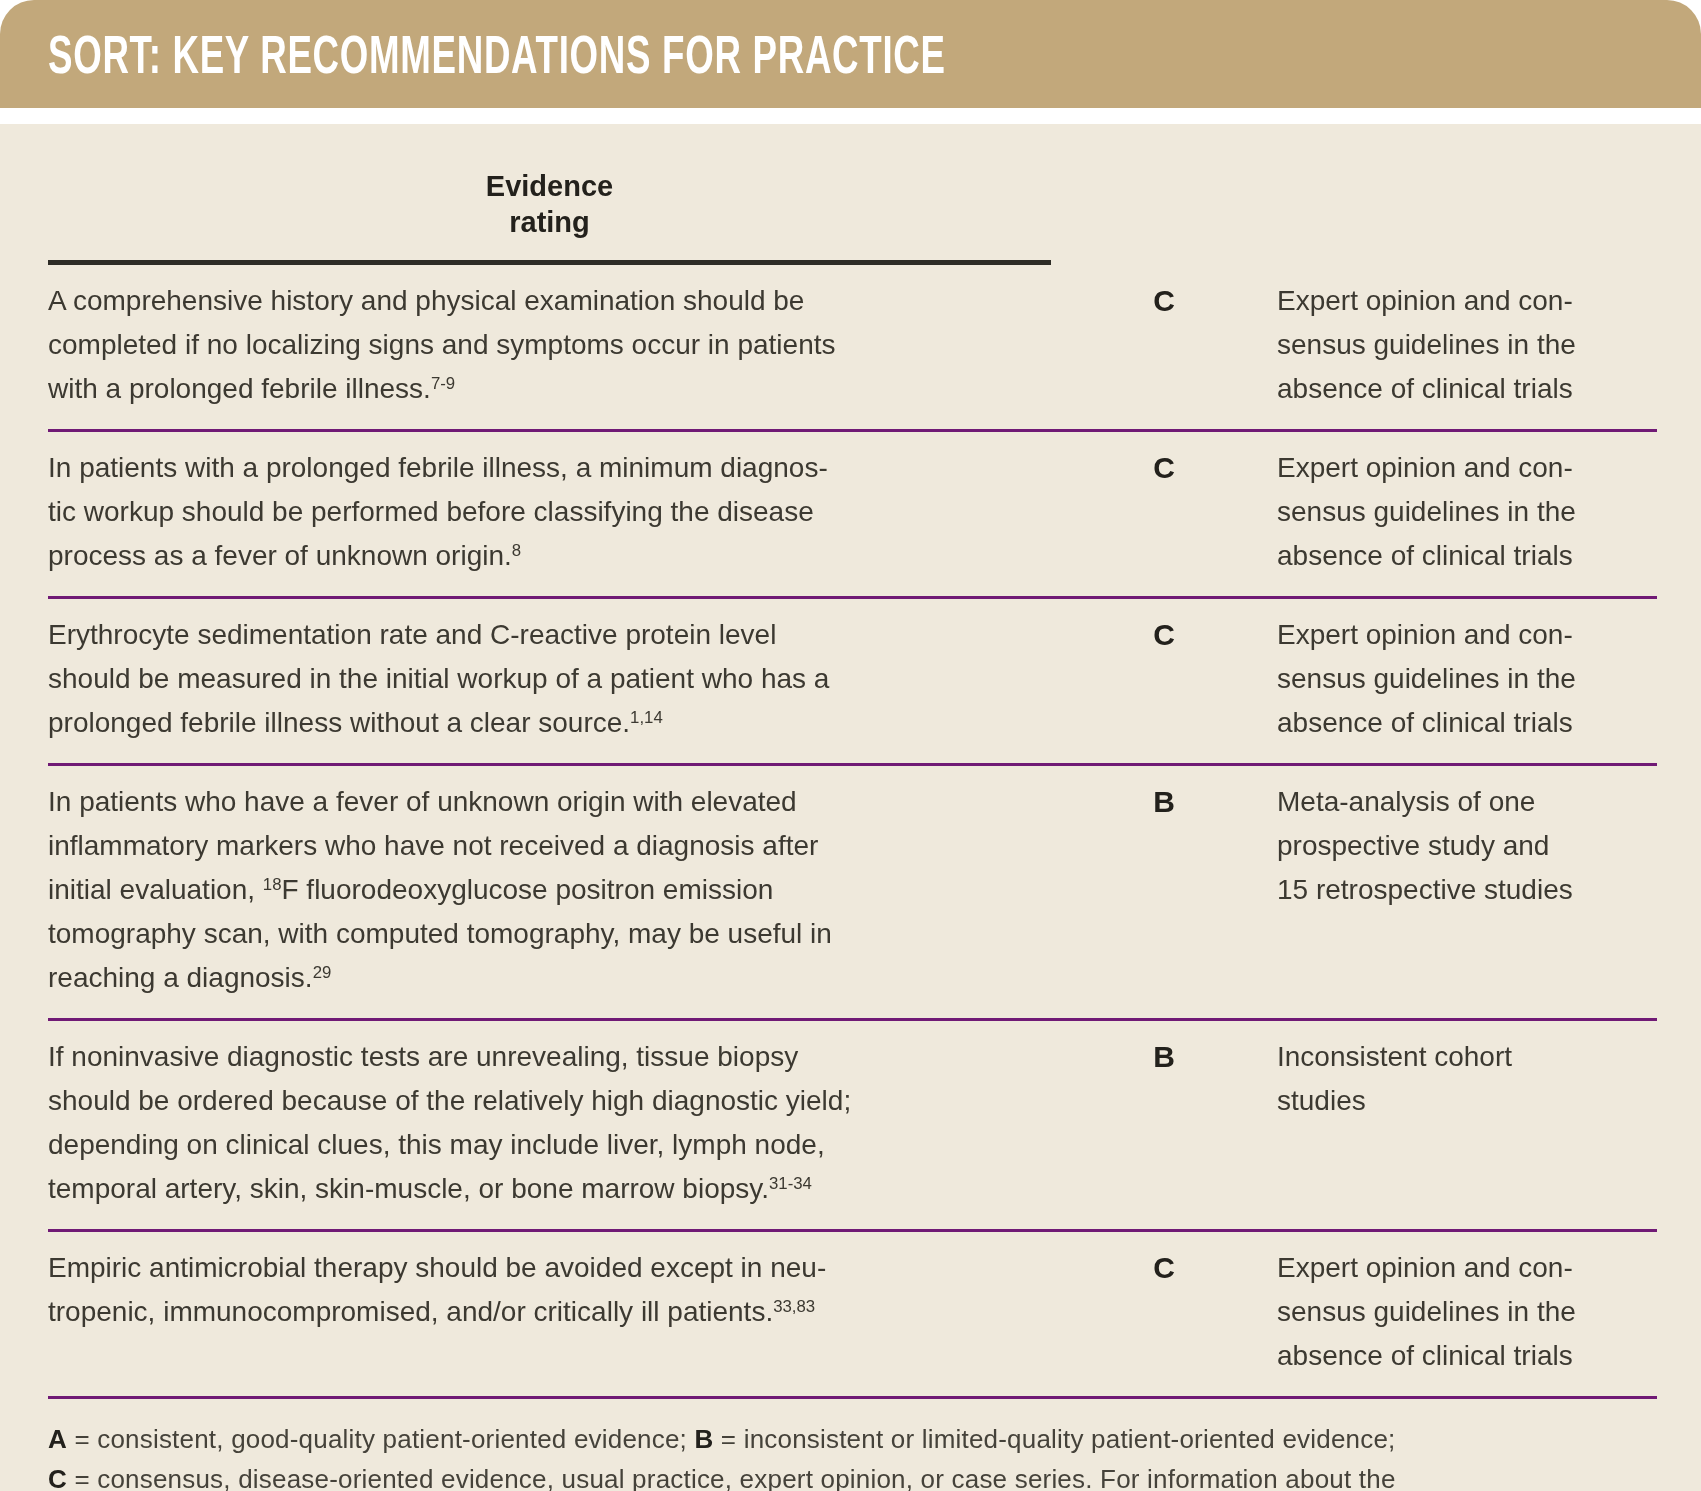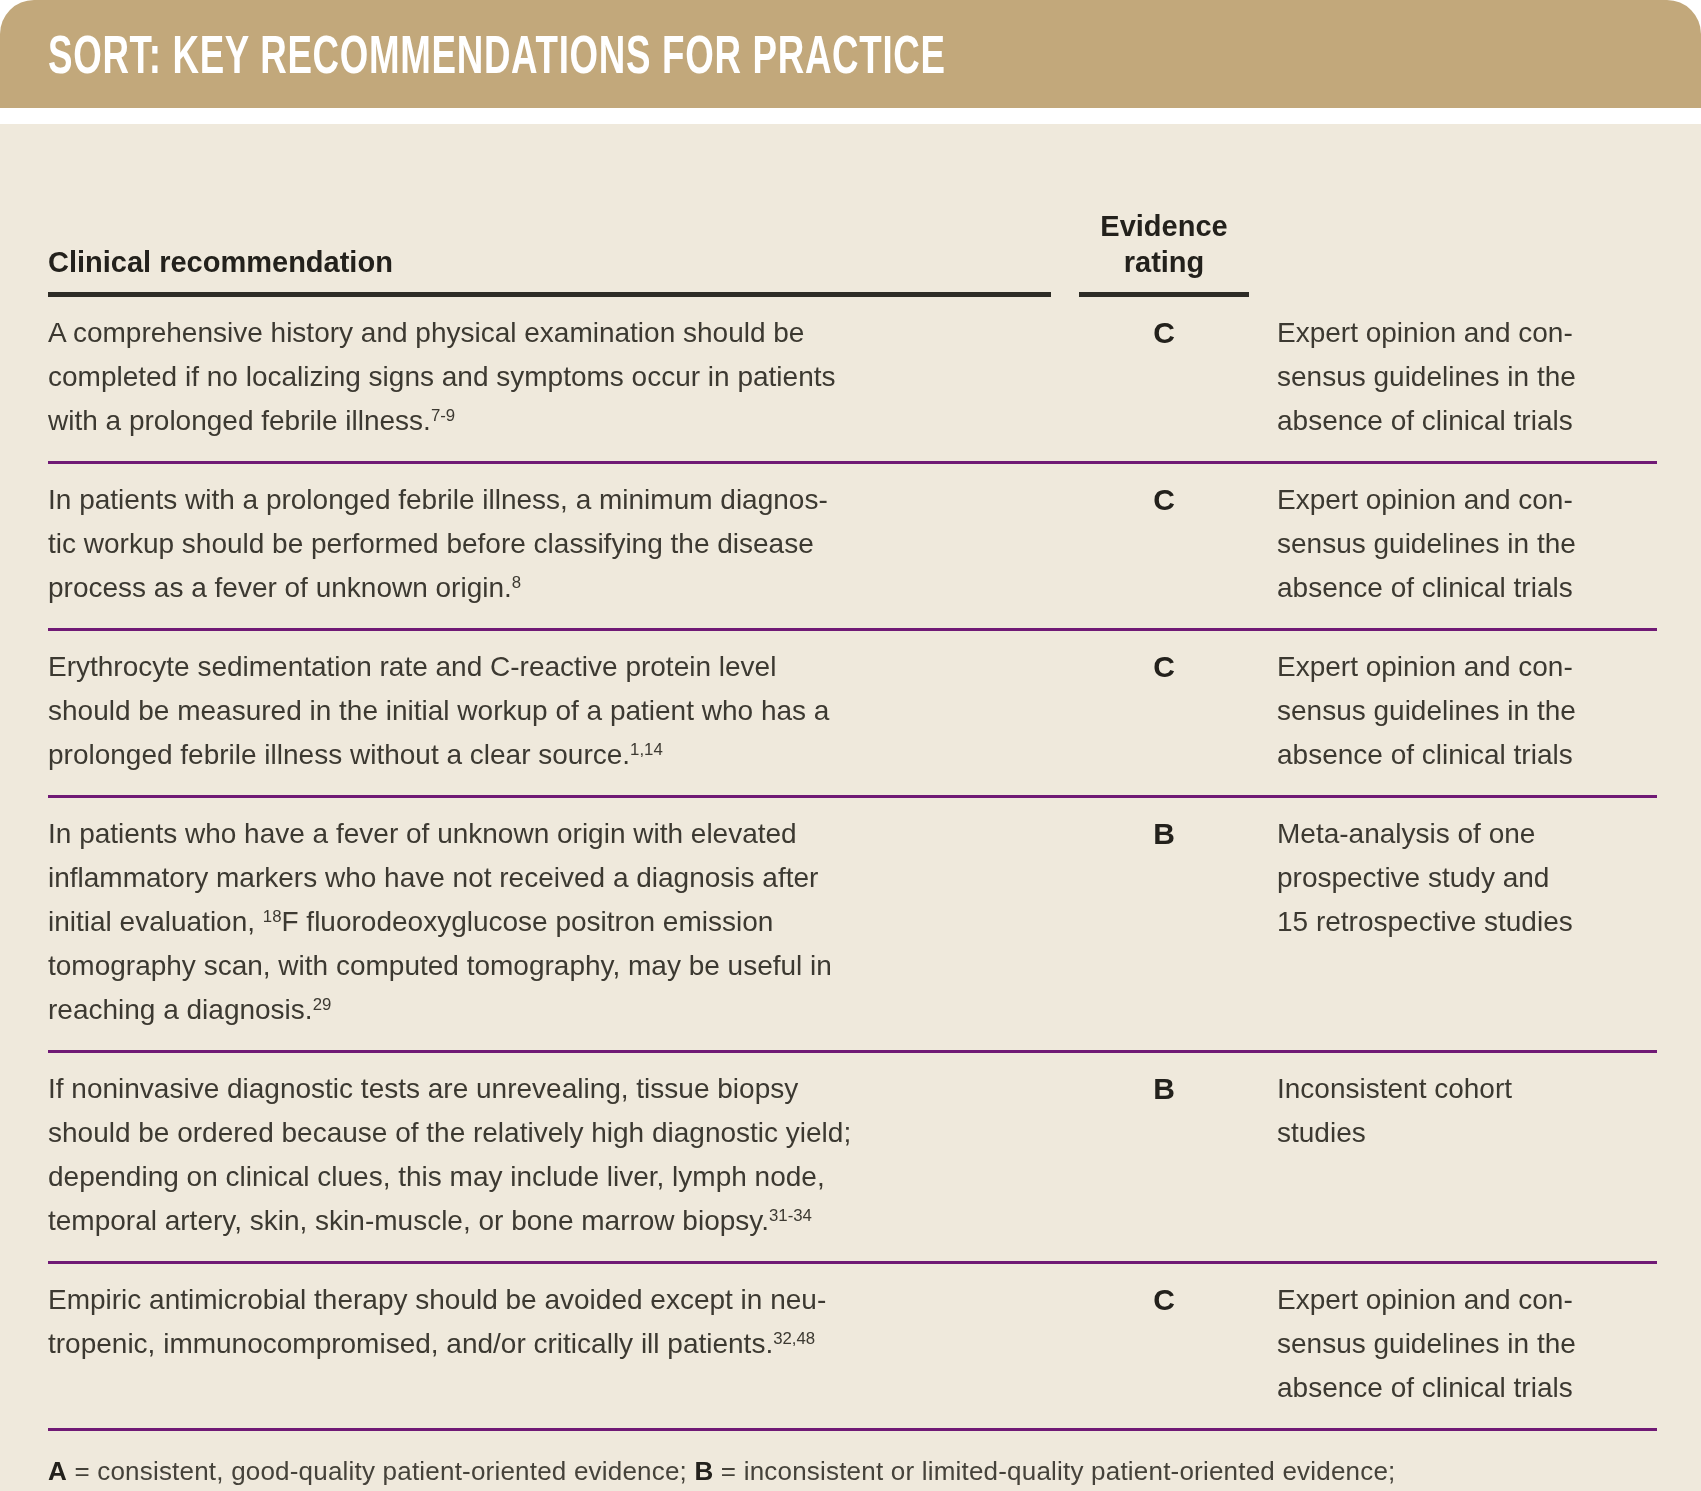--- a/index.html
+++ b/index.html
@@ -49,23 +49,22 @@
   .hdr-row {
     font-weight:700;
     color:var(--heading_text,#23211c);
     font-size:29px;
     line-height:36px;
     margin-top:26px;
   }
   .hcell {
     display:flex;
     align-items:flex-end;
-    padding-bottom:12px;
+    padding-bottom:20px;
     border-bottom:5px solid var(--rule,#2e2c26);
-    margin-top:40px;
   }
   .hcell.c2 { justify-content:center; text-align:center; white-space:pre-line; }
 
   .row {
     border-bottom:3px solid #701a75;
     padding:14px 0 18px;
   }
   .cell { min-width:0; }
   .cell.rec { white-space:pre-line; padding-right:20px; }
   .cell.rating {
@@ -93,21 +92,20 @@
 
 <div class="page">
 
   <div class="title-bar">
     <span class="title-text">SORT: KEY RECOMMENDATIONS FOR PRACTICE</span>
   </div>
 
   <div class="panel">
 
     <div class="hdr-row">
-      <div class="hcell c1">Clinical recommendation</div>
       <div class="hcell c2">Evidence
 rating</div>
     </div>
 
     <div class="row">
       <div class="cell rec">A comprehensive history and physical examination should be
 completed if no localizing signs and symptoms occur in patients
 with a prolonged febrile illness.<sup>7-9</sup></div>
       <div class="cell rating">C</div>
       <div class="cell comments">Expert opinion and con-
@@ -152,21 +150,21 @@
 should be ordered because of the relatively high diagnostic yield;
 depending on clinical clues, this may include liver, lymph node,
 temporal artery, skin, skin-muscle, or bone marrow biopsy.<sup>31-34</sup></div>
       <div class="cell rating">B</div>
       <div class="cell comments">Inconsistent cohort
 studies</div>
     </div>
 
     <div class="row">
       <div class="cell rec">Empiric antimicrobial therapy should be avoided except in neu-
-tropenic, immunocompromised, and/or critically ill patients.<sup>32,48</sup></div>
+tropenic, immunocompromised, and/or critically ill patients.<sup>33,83</sup></div>
       <div class="cell rating">C</div>
       <div class="cell comments">Expert opinion and con-
 sensus guidelines in the
 absence of clinical trials</div>
     </div>
 
     <div class="footnote"><b>A</b> = consistent, good-quality patient-oriented evidence; <b>B</b> = inconsistent or limited-quality patient-oriented evidence;
 <b>C</b> = consensus, disease-oriented evidence, usual practice, expert opinion, or case series. For information about the
 SORT evidence rating system, go to https://www.aafp.org/afpsort.</div>
 

